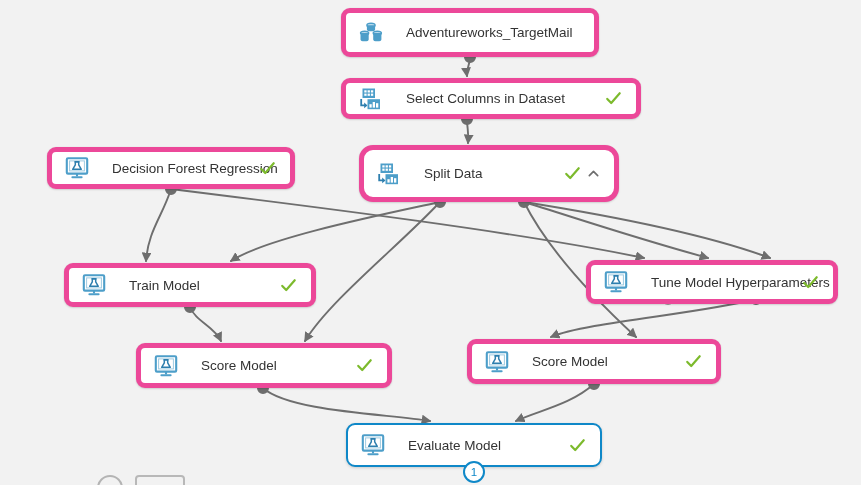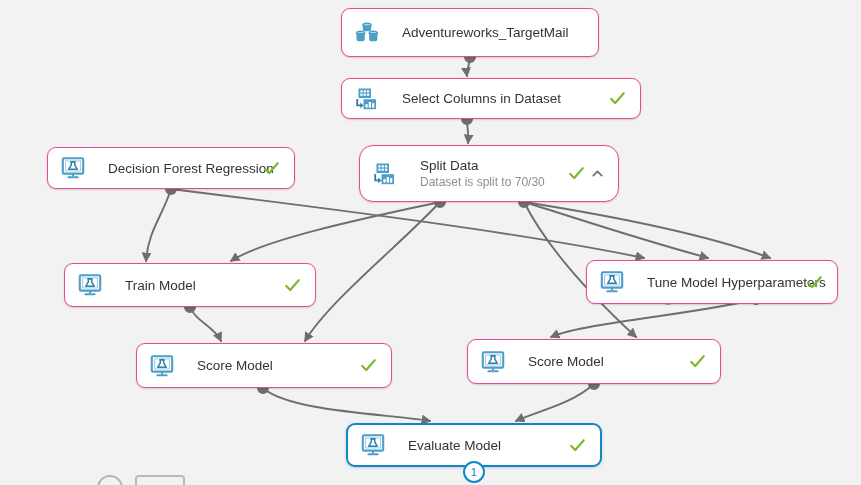--- a/index.html
+++ b/index.html
@@ -17,21 +17,21 @@
     background: #f2f2f2;
   }
   #edges {
     position: absolute; left: 0; top: 0;
     width: 861px; height: 485px;
     pointer-events: none;
   }
   .node {
     position: absolute;
     background: #ffffff;
-    border: 1px solid #ec4899;
+    border: 5px solid #ec4899;
     border-radius: 9px;
     box-shadow: 0 1px 2px rgba(0,0,0,0.13), 0 0 0 0.5px rgba(0,0,0,0.03);
     display: flex;
     align-items: center;
     padding: 0 14px 0 12px;
     z-index: 3;
   }
   .node.selected {
     border: 2px solid #0f88c8;
     box-shadow: 0 1px 3px rgba(0,0,0,0.16);
@@ -226,21 +226,20 @@
         <rect x="11.4" y="18.2" width="2.3" height="3.4"></rect>
         <rect x="14.7" y="16.0" width="2.3" height="5.6"></rect>
         <rect x="18.0" y="17.2" width="2.3" height="4.4"></rect>
       </g>
       <path d="M3.2,13.0 L3.2,19.4 L8.2,19.4" fill="none" stroke="#2e7fae" stroke-width="1.8"></path>
       <path d="M6.2,16.6 L9.4,19.5 L6.2,22.2 z" fill="#2e7fae"></path>
     </svg>
         </span>
         <div class="labels">
           <div class="title">Split Data</div>
-          <div class="subtitle">Dataset is split to 70/30</div>
         </div>
         <div class="right">
           <span>
             <svg class="check" viewBox="0 0 18 18" xmlns="http://www.w3.org/2000/svg">
     <path d="M2.4,9.4 L6.6,13.8 L15.6,3.4" fill="none" stroke="#7cba2c" stroke-width="2.3" stroke-linecap="round" stroke-linejoin="round"></path>
             </svg>
           </span>
           <span style="cursor: pointer;">
             <svg class="caret" viewBox="0 0 14 14" xmlns="http://www.w3.org/2000/svg">
     <path d="M2.5,9.3 L7,4.8 L11.5,9.3" fill="none" stroke="#6e6e6e" stroke-width="1.8" stroke-linecap="round" stroke-linejoin="round"></path>

